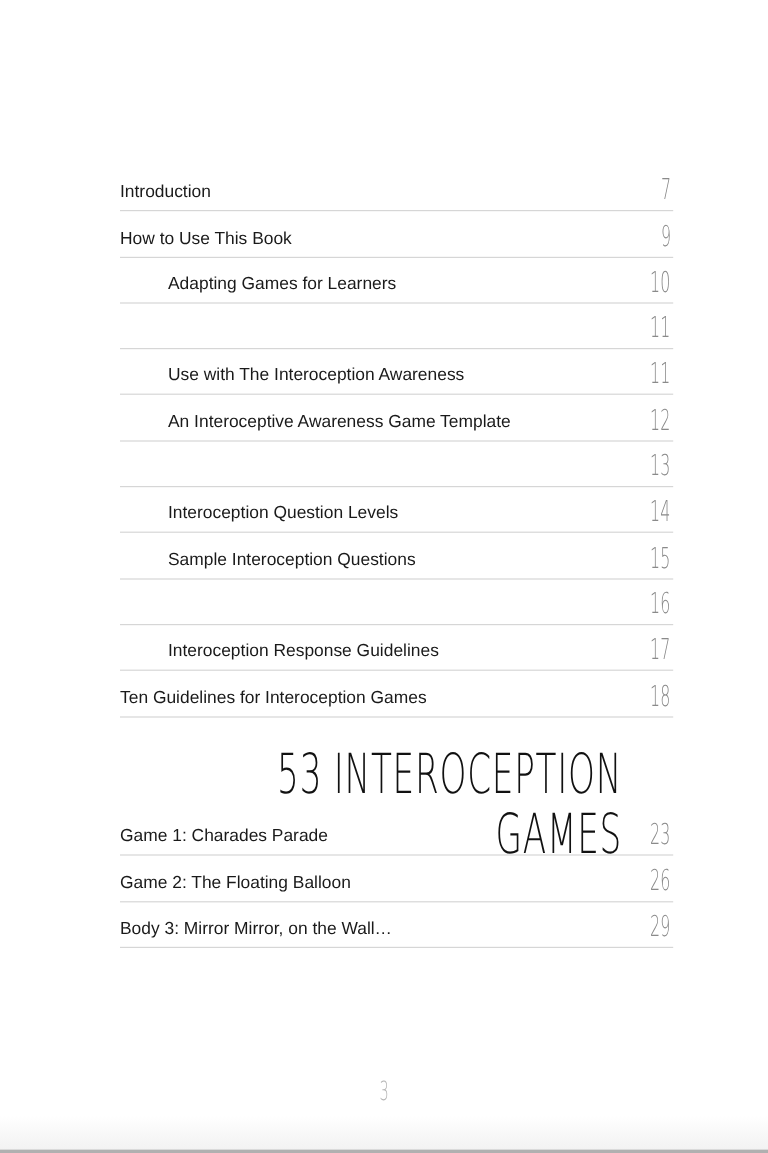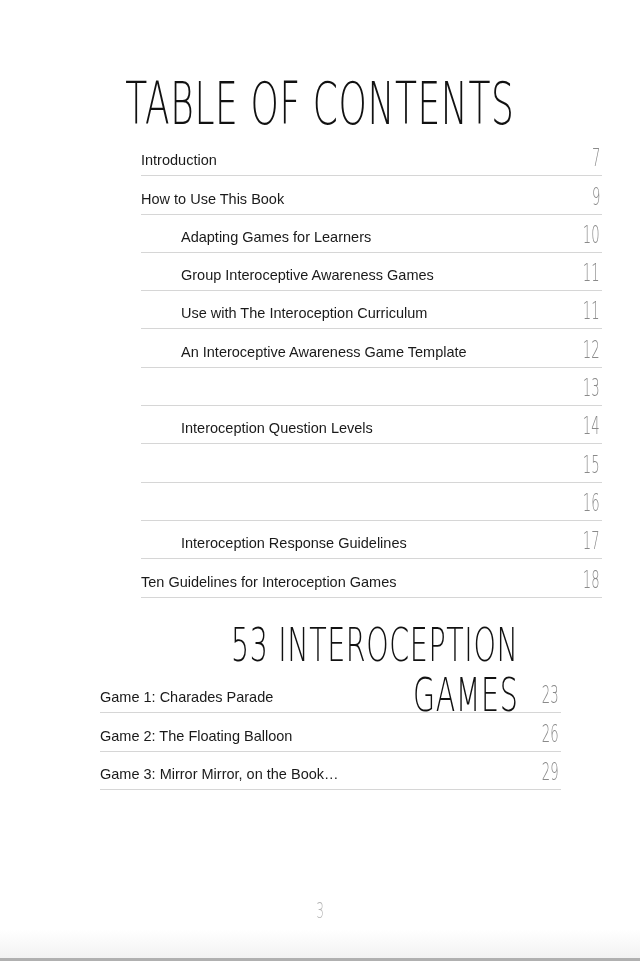--- a/index.html
+++ b/index.html
@@ -22,21 +22,21 @@
     font-weight: 300;
     transform: scaleX(0.62);
     transform-origin: center;
   }
   .h-toc { top: 72px; height: 64px; }
   .h-toc span { font-size: 58px; line-height: 64px; }
   .h-games { top: 620px; height: 50px; text-align: right; }
   .h-games span { font-size: 46px; line-height: 50px; }
 
   .toc { position: absolute; left: 100px; width: 461px; }
-  .toc-main { top: 138px; margin-left: 41px; }
+  .toc-main { top: 138px; }
   .toc-games { top: 675px; text-decoration: underline; }
   .row {
     position: relative; height: 38.3px;
     border-bottom: 1.5px solid #d6d6d6;
     box-sizing: border-box;
   }
   .row .label {
     position: absolute; left: 0; bottom: 7px;
     font-size: 14.5px; color: #1a1a1a;
     white-space: nowrap;
@@ -68,57 +68,54 @@
   .bottom-edge {
     position: absolute; left: 0; top: 958px; width: 640px; height: 3px;
     background: #b0b0b0;
   }
 </style>
 </head>
 <body>
 
 <div class="page">
 
-  <div class="heading h-toc">
-    <span>TABLE OF CONTENTS</span>
-  </div>
 
   <div class="toc toc-main">
     <div class="row">
       <span class="label">Introduction</span>
       <span class="page-num">7</span>
     </div>
     <div class="row">
       <span class="label">How to Use This Book</span>
       <span class="page-num">9</span>
     </div>
     <div class="row sub">
       <span class="label">Adapting Games for Learners</span>
       <span class="page-num">10</span>
     </div>
     <div class="row sub">
-      <span class="label">Group Interoceptive Awareness Games</span>
       <span class="page-num">11</span>
     </div>
     <div class="row sub">
-      <span class="label">Use with The Interoception Curriculum</span>
+      <span class="label">Use with The Interoception Awareness</span>
       <span class="page-num">11</span>
     </div>
     <div class="row sub">
       <span class="label">An Interoceptive Awareness Game Template</span>
       <span class="page-num">12</span>
     </div>
     <div class="row">
       <span class="page-num">13</span>
     </div>
     <div class="row sub">
       <span class="label">Interoception Question Levels</span>
       <span class="page-num">14</span>
     </div>
     <div class="row sub">
+      <span class="label">Sample Interoception Questions</span>
       <span class="page-num">15</span>
     </div>
     <div class="row sub">
       <span class="page-num">16</span>
     </div>
     <div class="row sub">
       <span class="label">Interoception Response Guidelines</span>
       <span class="page-num">17</span>
     </div>
     <div class="row">
@@ -134,21 +131,21 @@
   <div class="toc toc-games">
     <div class="row">
       <span class="label">Game 1: Charades Parade</span>
       <span class="page-num">23</span>
     </div>
     <div class="row">
       <span class="label">Game 2: The Floating Balloon</span>
       <span class="page-num">26</span>
     </div>
     <div class="row">
-      <span class="label">Game 3: Mirror Mirror, on the Book…</span>
+      <span class="label">Body 3: Mirror Mirror, on the Wall…</span>
       <span class="page-num">29</span>
     </div>
   </div>
 
   <div class="folio">
     <span>3</span>
   </div>
 
   <div class="bottom-fade"></div>
   <div class="bottom-edge"></div>

